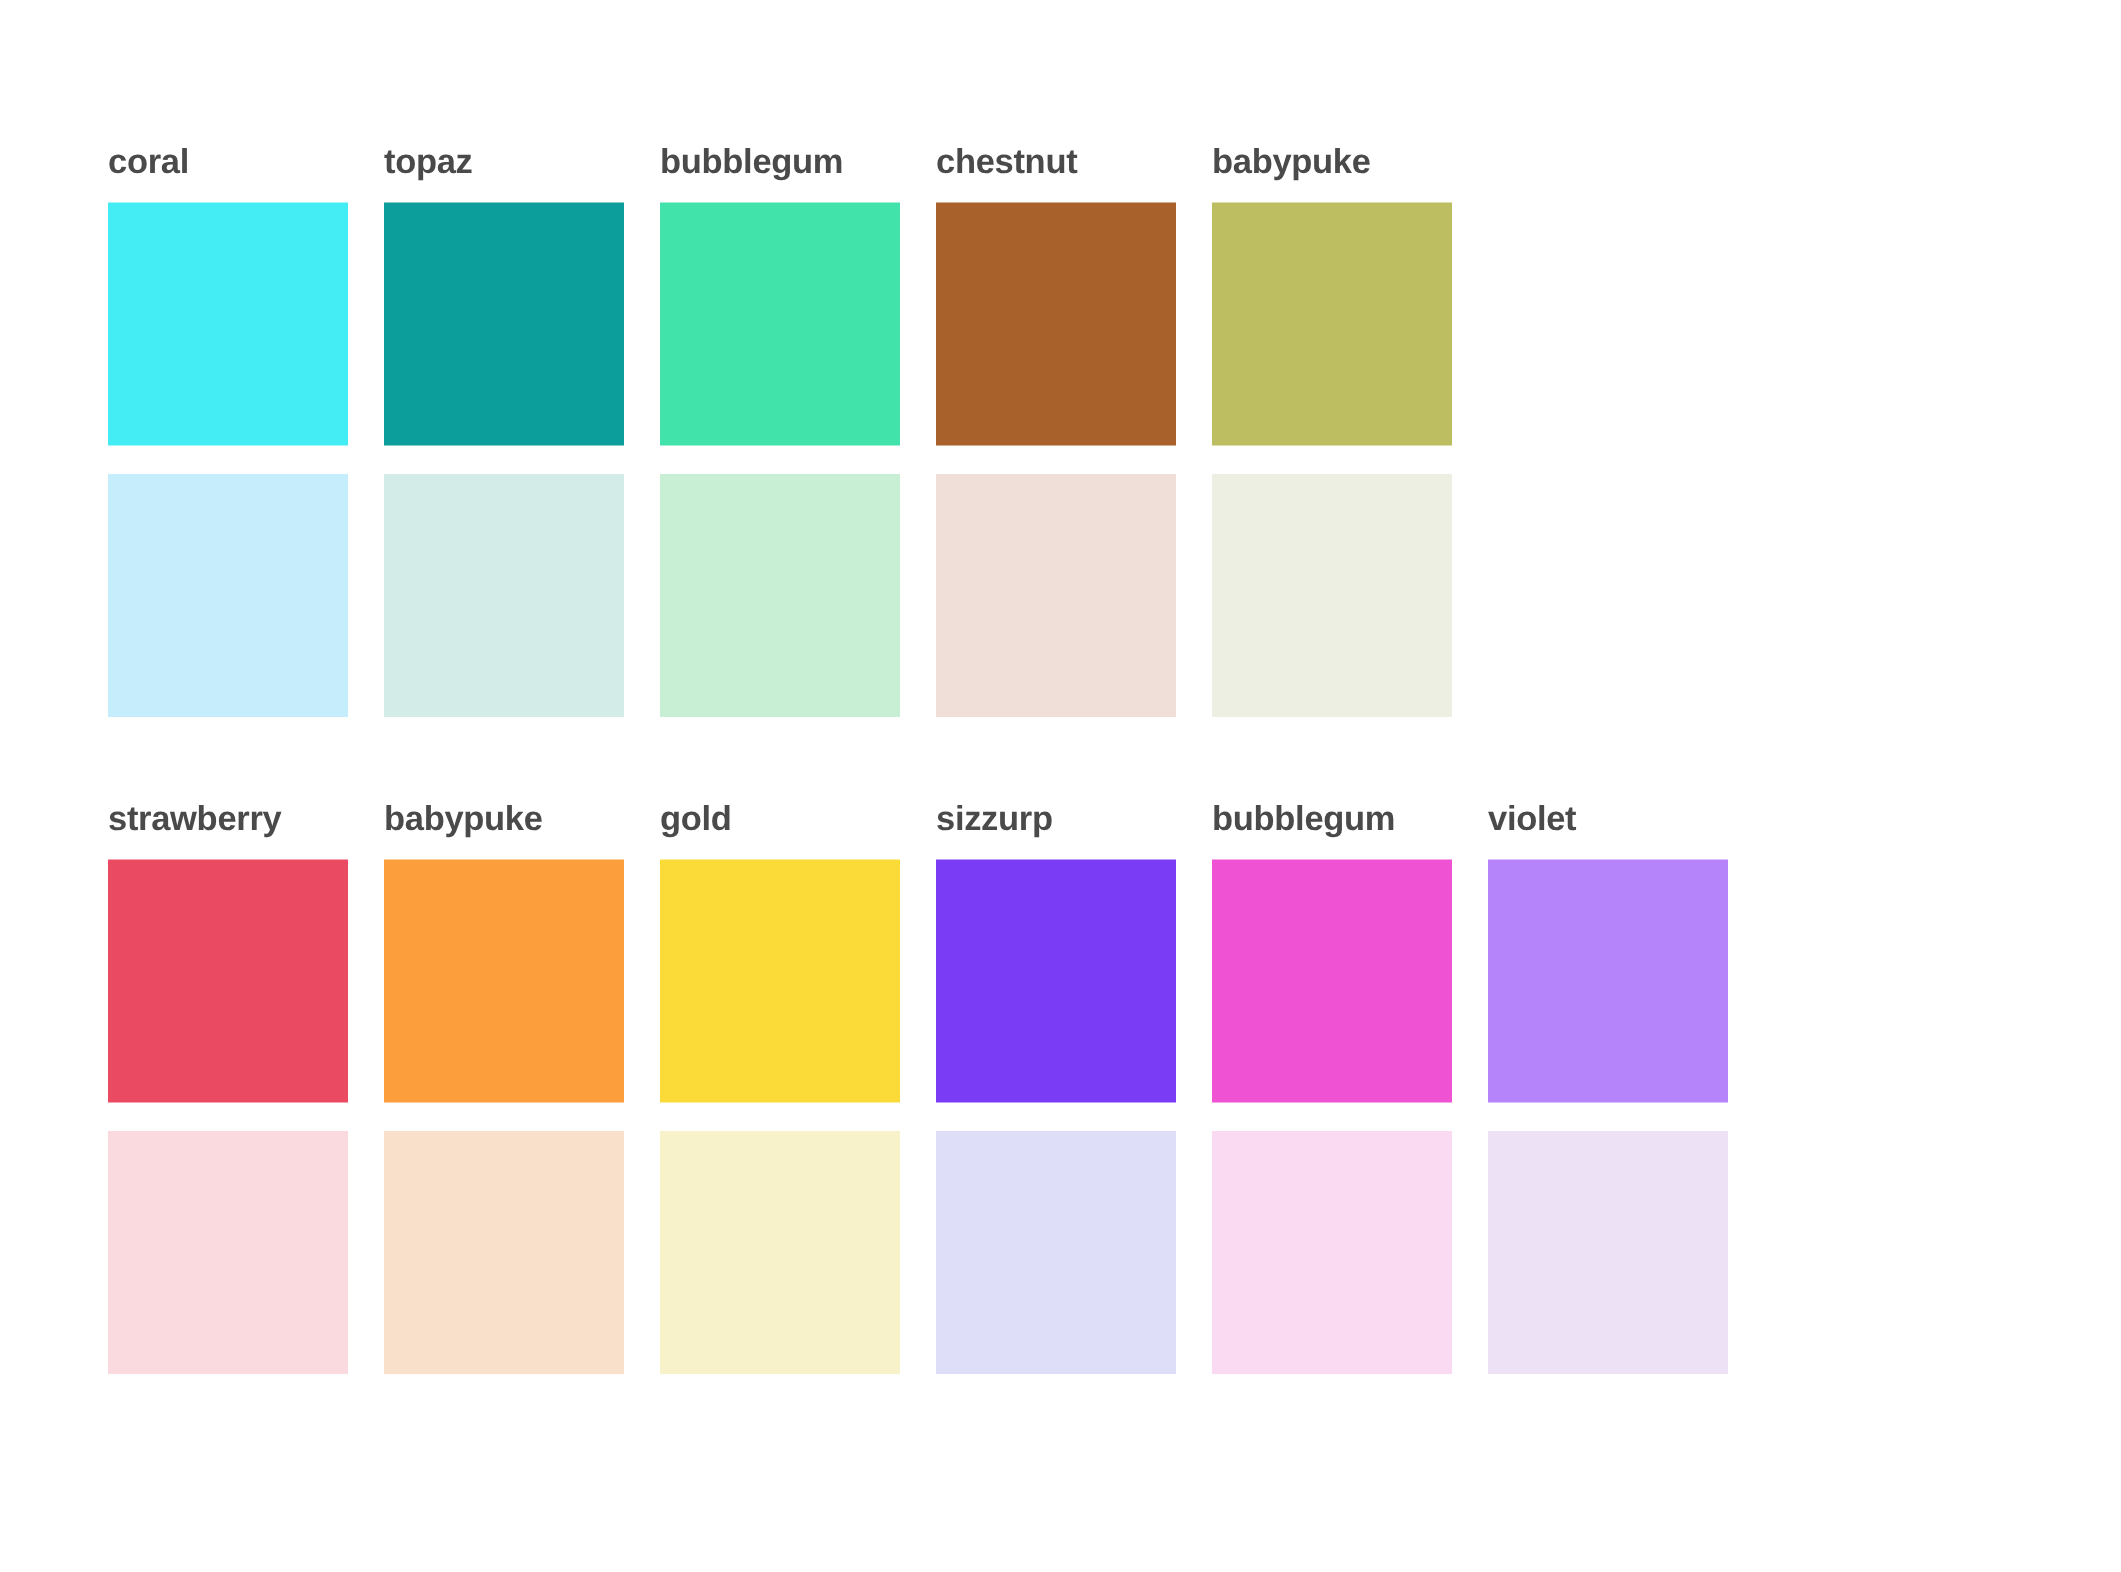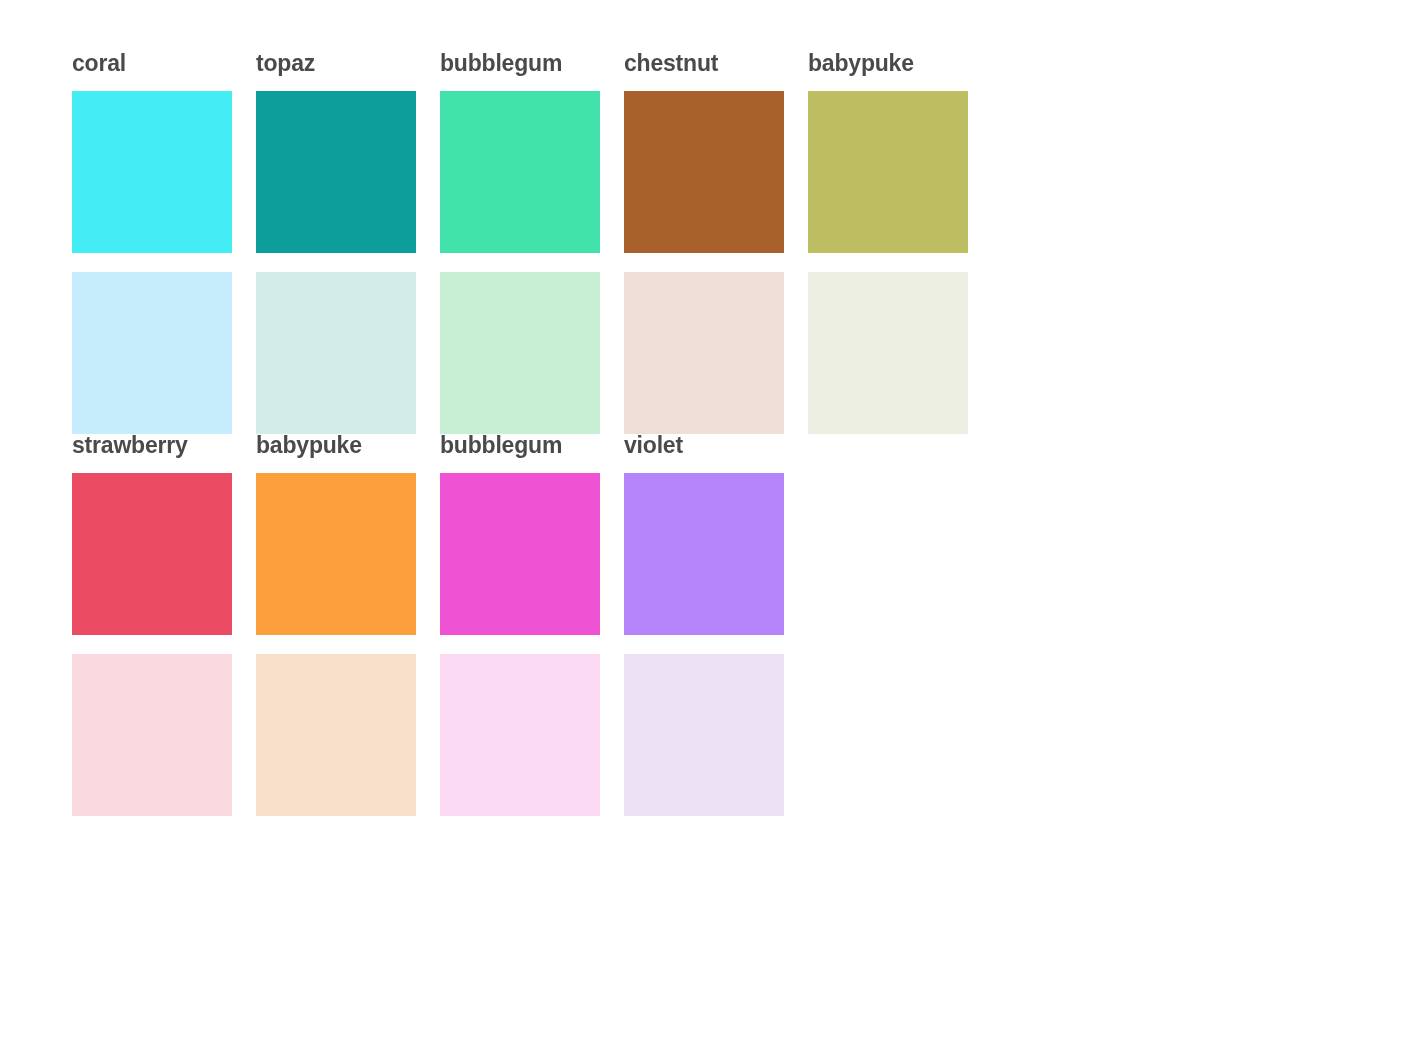--- a/index.html
+++ b/index.html
@@ -13,30 +13,31 @@
     font-family: "Liberation Sans", sans-serif;
     overflow: hidden;
   }
   .palette-page {
     position: relative;
     width: 1408px;
     height: 1048px;
     background: #ffffff;
     box-sizing: border-box;
     padding-left: 72px;
-    padding-top: 52px;
+    padding-top: 96px;
   }
   .palette-group {
     display: grid;
     grid-template-columns: repeat(7, 160px);
     column-gap: 24px;
     row-gap: 0;
     width: 1264px;
   }
   .palette-group + .palette-group {
+    margin-top: 56px;
   }
   .swatch-column {
     display: flex;
     flex-direction: column;
     width: 160px;
   }
   .swatch-label {
     font-size: 23px;
     font-weight: bold;
     color: #4a4a4a;
@@ -92,20 +93,30 @@
         <div class="swatch-label">strawberry</div>
         <div class="swatch-chip base" style="background: rgb(235, 75, 98);"></div>
         <div class="swatch-chip tint" style="background: rgb(250, 218, 222);"></div>
       </div>
       <div class="swatch-column">
         <div class="swatch-label">babypuke</div>
         <div class="swatch-chip base" style="background: rgb(252, 158, 60);"></div>
         <div class="swatch-chip tint" style="background: rgb(248, 224, 203);"></div>
       </div>
       <div class="swatch-column">
+        <div class="swatch-label">gold</div>
+        <div class="swatch-chip base" style="background: rgb(250, 219, 55);"></div>
+        <div class="swatch-chip tint" style="background: rgb(248, 242, 203);"></div>
+      </div>
+      <div class="swatch-column">
+        <div class="swatch-label">sizzurp</div>
+        <div class="swatch-chip base" style="background: rgb(123, 60, 245);"></div>
+        <div class="swatch-chip tint" style="background: rgb(222, 222, 248);"></div>
+      </div>
+      <div class="swatch-column">
         <div class="swatch-label">bubblegum</div>
         <div class="swatch-chip base" style="background: rgb(239, 83, 212);"></div>
         <div class="swatch-chip tint" style="background: rgb(250, 218, 242);"></div>
       </div>
       <div class="swatch-column">
         <div class="swatch-label">violet</div>
         <div class="swatch-chip base" style="background: rgb(181, 132, 251);"></div>
         <div class="swatch-chip tint" style="background: rgb(237, 225, 245);"></div>
       </div>
     </div>

